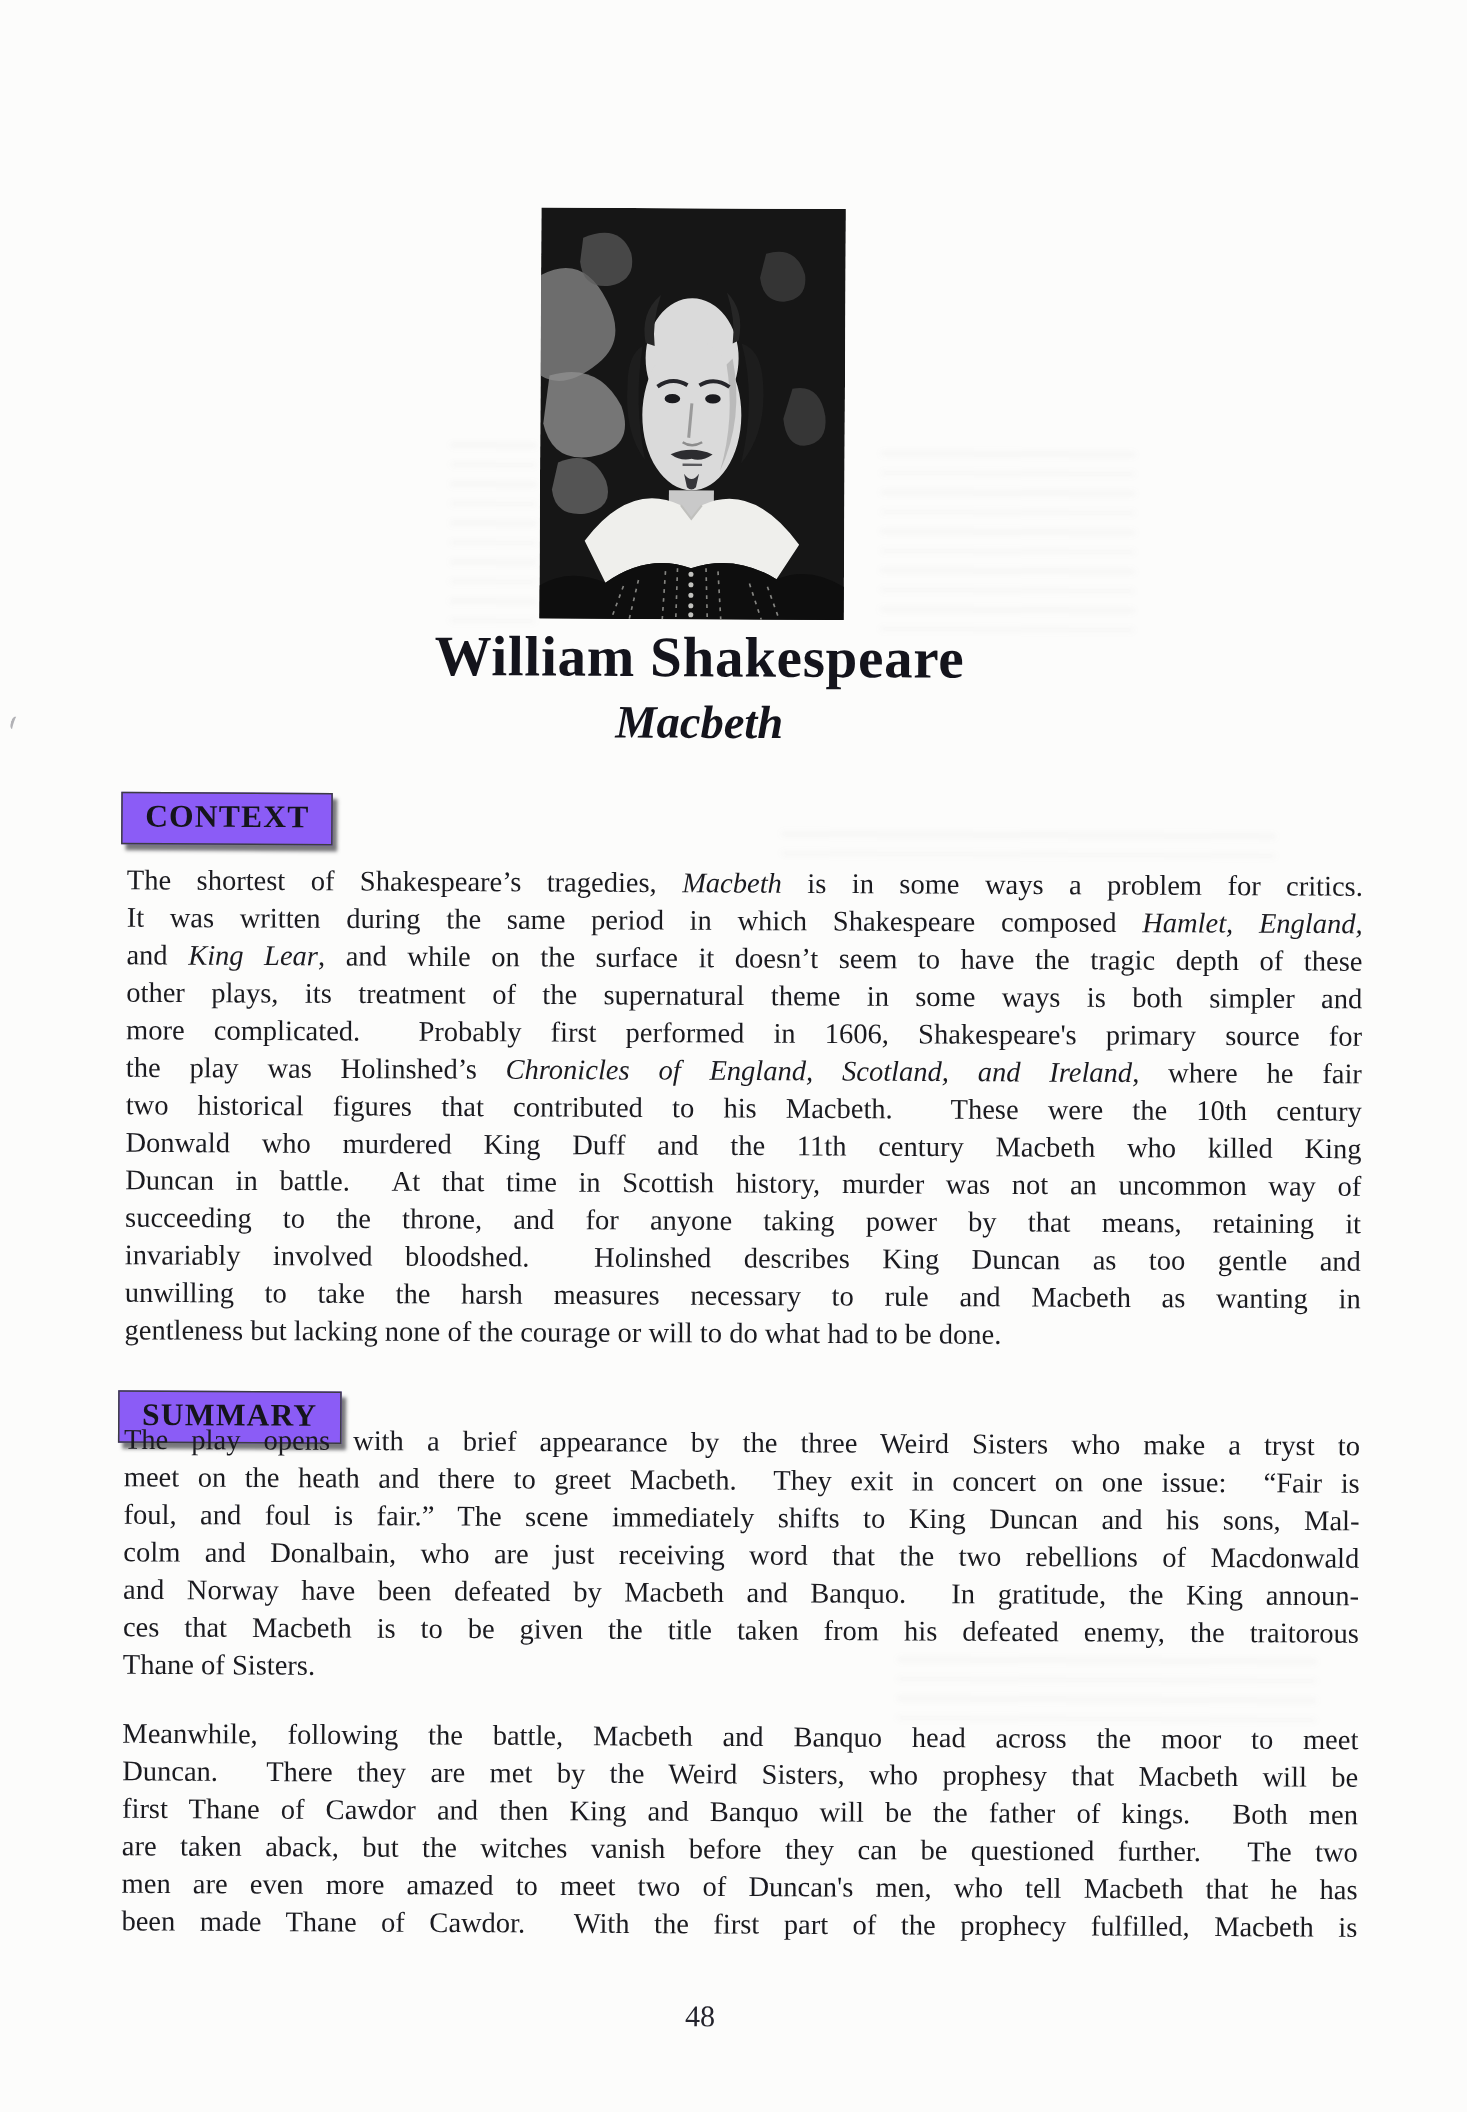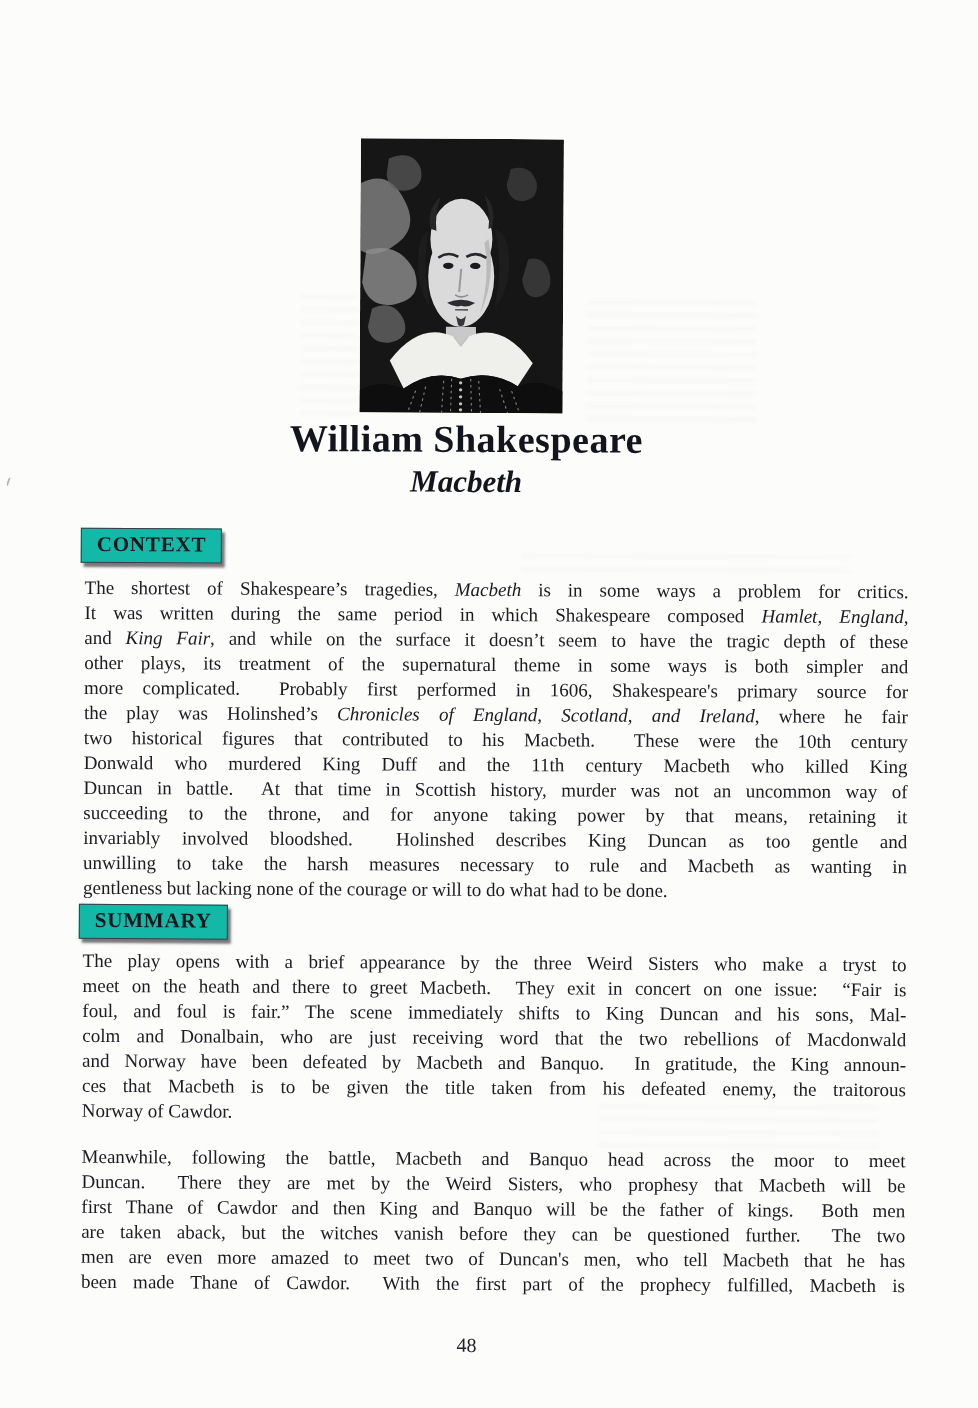--- a/index.html
+++ b/index.html
@@ -16,28 +16,28 @@
   .portrait svg { display:block; width:100%; height:100%; }
 
   
   .title-block { position:absolute; left:85px; top:417px; width:760px; text-align:center; }
   .doc-title { font-size:38px; font-weight:bold; letter-spacing:0.5px; color:#14141c; line-height:44px; }
   .doc-subtitle { font-size:31px; font-weight:bold; font-style:italic; color:#14141c; line-height:38px; margin-top:2px; }
 
   
   .sec-box {
     position:absolute; left:80px;
-    display:inline-block; background:#14b8a6;
+    display:inline-block; background:#8b5cf6;
     border:1.6px solid #3c3c42;
     box-shadow:3px 4px 2.5px rgba(95,95,100,0.85);
     padding:3px 15px 5px 15px;
   }
   .sec-box .sec-label { font-size:21px; font-weight:bold; letter-spacing:0.8px; color:#15151c; }
   #context-box { top:530px; }
-  #summary-box { top:906px; }
+  #summary-box { top:929px; }
 
   
   .para { position:absolute; left:84px; width:824px; font-size:19px; line-height:25px; }
   .para .line { text-align:justify; text-align-last:justify; height:25px; overflow:visible; }
   .para .line.last { text-align-last:left; }
   .para i { font-style:italic; }
   #context-para { top:577px; }
   #summary-para-1 { top:950px; }
   #summary-para-2 { top:1146px; }
 
@@ -136,21 +136,21 @@
       <div class="doc-title">William Shakespeare</div>
       <div class="doc-subtitle">Macbeth</div>
     </div>
 
     <div class="sec-box" id="context-box">
       <span class="sec-label">CONTEXT</span>
     </div>
     <div class="para" id="context-para">
         <div class="line"><span>The shortest of Shakespeare’s tragedies, </span><i>Macbeth</i><span> is in some ways a problem for critics.</span></div>
         <div class="line"><span>It was written during the same period in which Shakespeare composed </span><i>Hamlet, England,</i></div>
-        <div class="line"><span>and </span><i>King Fair</i><span>, and while on the surface it doesn’t seem to have the tragic depth of these</span></div>
+        <div class="line"><span>and </span><i>King Lear</i><span>, and while on the surface it doesn’t seem to have the tragic depth of these</span></div>
         <div class="line"><span>other plays, its treatment of the supernatural theme in some ways is both simpler and</span></div>
         <div class="line"><span>more complicated.&nbsp; Probably first performed in 1606, Shakespeare's primary source for</span></div>
         <div class="line"><span>the play was Holinshed’s </span><i>Chronicles of England, Scotland, and Ireland</i><span>, where he fair</span></div>
         <div class="line"><span>two historical figures that contributed to his Macbeth.&nbsp; These were the 10th century</span></div>
         <div class="line"><span>Donwald who murdered King Duff and the 11th century Macbeth who killed King</span></div>
         <div class="line"><span>Duncan in battle.&nbsp; At that time in Scottish history, murder was not an uncommon way of</span></div>
         <div class="line"><span>succeeding to the throne, and for anyone taking power by that means, retaining it</span></div>
         <div class="line"><span>invariably involved bloodshed.&nbsp; Holinshed describes King Duncan as too gentle and</span></div>
         <div class="line"><span>unwilling to take the harsh measures necessary to rule and Macbeth as wanting in</span></div>
         <div class="line last"><span>gentleness but lacking none of the courage or will to do what had to be done.</span></div>
@@ -159,21 +159,21 @@
     <div class="sec-box" id="summary-box">
       <span class="sec-label">SUMMARY</span>
     </div>
     <div class="para" id="summary-para-1">
         <div class="line"><span>The play opens with a brief appearance by the three Weird Sisters who make a tryst to</span></div>
         <div class="line"><span>meet on the heath and there to greet Macbeth.&nbsp; They exit in concert on one issue:&nbsp; “Fair is</span></div>
         <div class="line"><span>foul, and foul is fair.” The scene immediately shifts to King Duncan and his sons, Mal-</span></div>
         <div class="line"><span>colm and Donalbain, who are just receiving word that the two rebellions of Macdonwald</span></div>
         <div class="line"><span>and Norway have been defeated by Macbeth and Banquo.&nbsp; In gratitude, the King announ-</span></div>
         <div class="line"><span>ces that Macbeth is to be given the title taken from his defeated enemy, the traitorous</span></div>
-        <div class="line last"><span>Norway of Cawdor.</span></div>
+        <div class="line last"><span>Thane of Sisters.</span></div>
       </div>
     <div class="para" id="summary-para-2">
         <div class="line"><span>Meanwhile, following the battle, Macbeth and Banquo head across the moor to meet</span></div>
         <div class="line"><span>Duncan.&nbsp; There they are met by the Weird Sisters, who prophesy that Macbeth will be</span></div>
         <div class="line"><span>first Thane of Cawdor and then King and Banquo will be the father of kings.&nbsp; Both men</span></div>
         <div class="line"><span>are taken aback, but the witches vanish before they can be questioned further.&nbsp; The two</span></div>
         <div class="line"><span>men are even more amazed to meet two of Duncan's men, who tell Macbeth that he has</span></div>
         <div class="line"><span>been made Thane of Cawdor.&nbsp; With the first part of the prophecy fulfilled, Macbeth is</span></div>
       </div>
 

